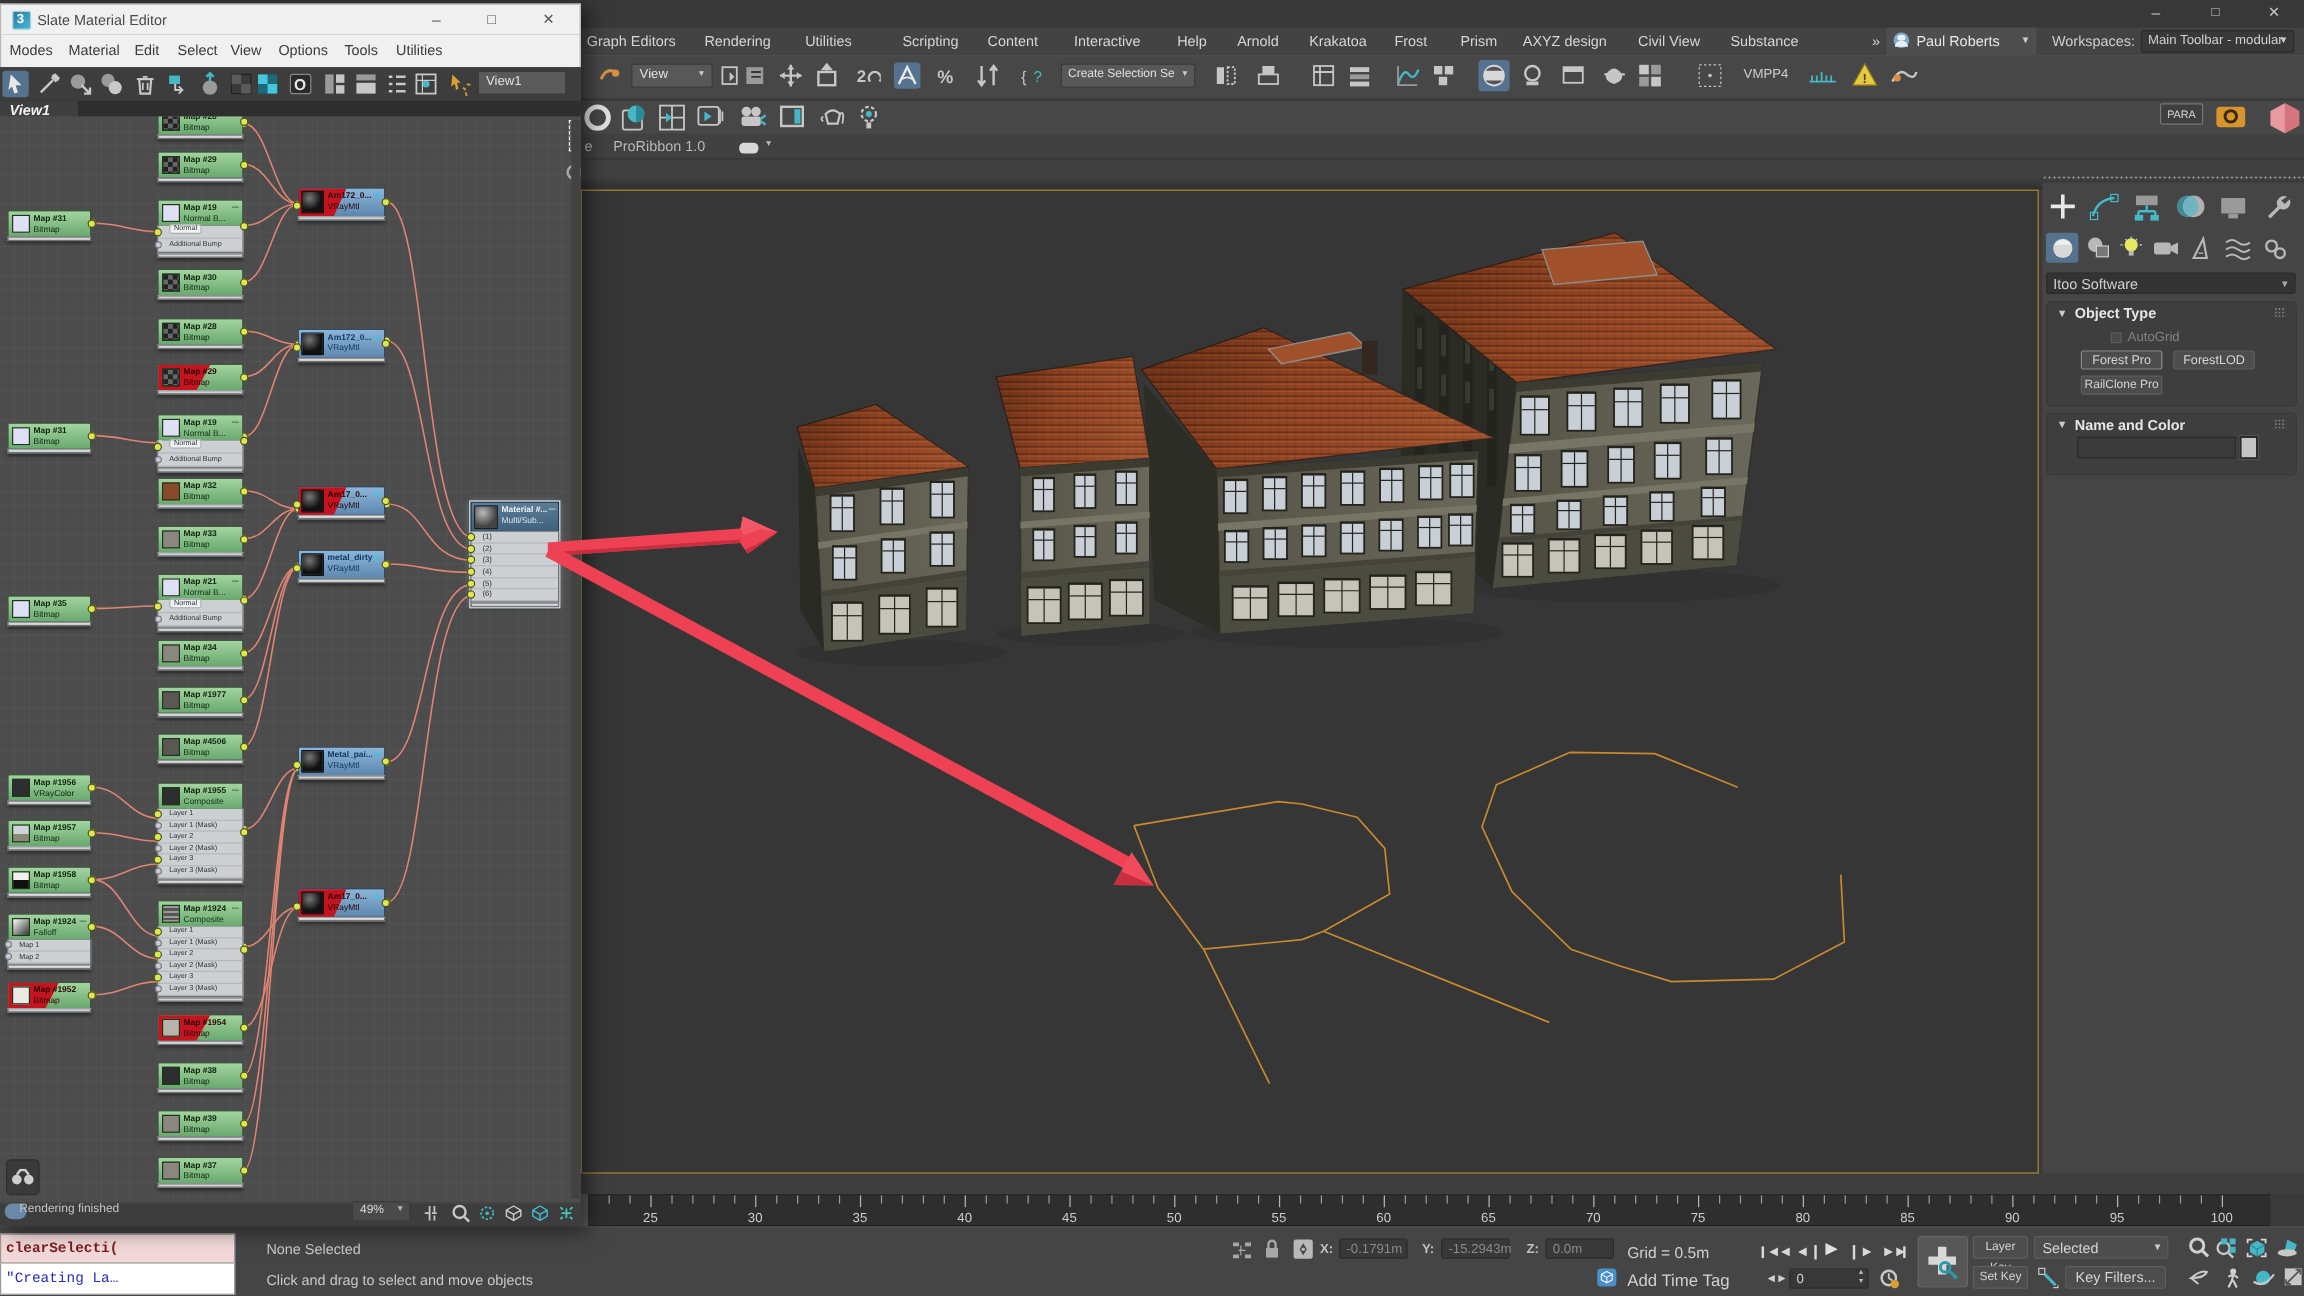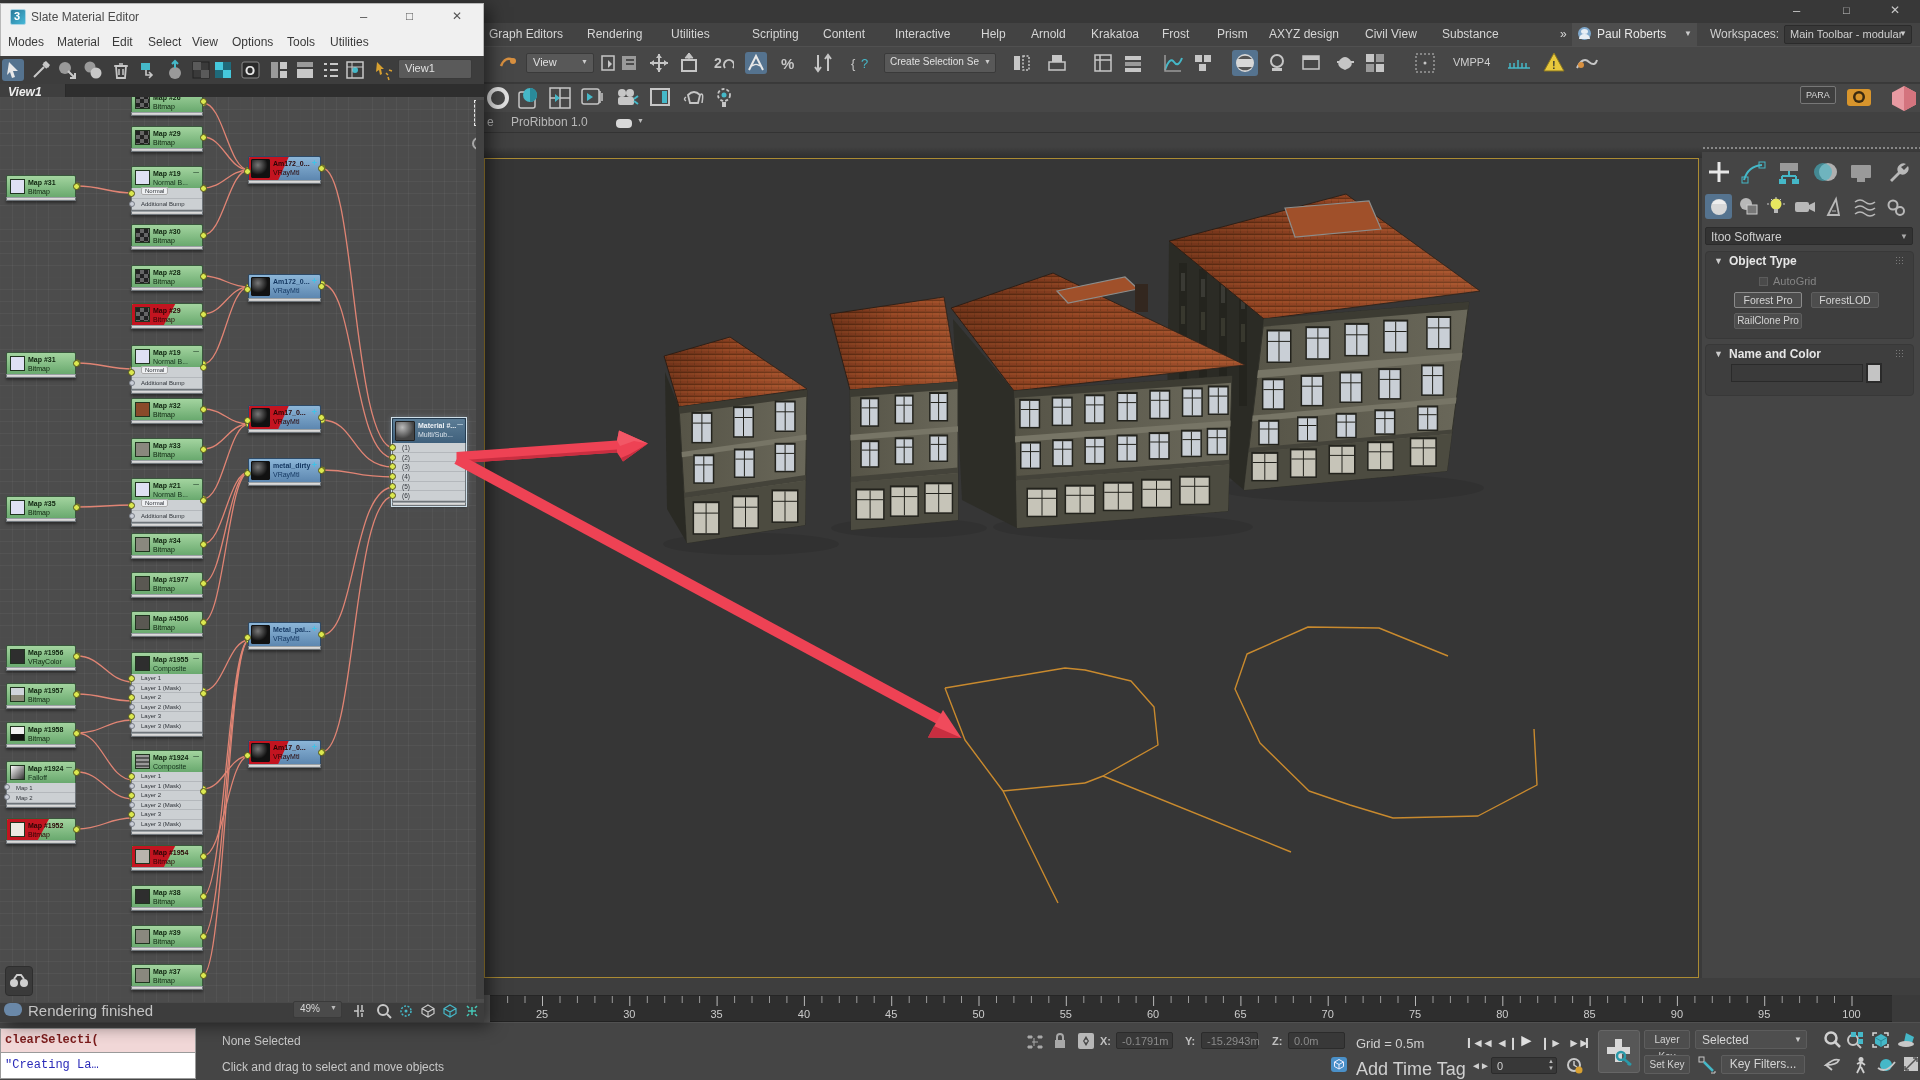--- a/index.html
+++ b/index.html
@@ -744,21 +744,21 @@
 <div class="field" style="left:1201px;top:1032px;width:57px;height:17px"></div>
 <div class="txt" style="left:1207px;top:1035px;font-size:11px;color:#8a8a8a">-15.2943m</div>
 <div class="txt" style="left:1272px;top:1035px;font-size:11px;font-weight:bold;color:#c0c0c0">Z:</div>
 <div class="field" style="left:1288px;top:1032px;width:57px;height:17px"></div>
 <div class="txt" style="left:1294px;top:1035px;font-size:11px;color:#8a8a8a">0.0m</div>
 <div class="txt" style="left:1356px;top:1036px;font-size:13px;color:#d0d0d0">Grid = 0.5m</div>
 <div class="icon" style="left:1330px;top:1056px;width:18px;height:17px;"><svg width="18" height="17" viewBox="0 0 18 17">
       <rect x="1" y="1" width="16" height="15" rx="3" fill="#4a90c8"></rect>
       <path d="M9 3.5 l4.5 2.5 v4.5 L9 13 4.5 10.5 V6 z M4.5 6 L9 8.5 L13.5 6 M9 8.5 V13" fill="none" stroke="#eef" stroke-width="1"></path>
     </svg></div>
-<div class="txt" style="left:1356px;top:1059px;font-size:18px;color:#d0d0d0">Add Time Tag</div>
+<div class="txt" style="left:1356px;top:1059px;font-size:14px;color:#d0d0d0">Add Time Tag</div>
 <div class="txt" style="left:1467px;top:1035px;font-size:14px;font-weight:bold;color:#d8d8d8">I</div>
 <div class="txt" style="left:1472px;top:1036px;font-size:12px;color:#d8d8d8;letter-spacing:-2px">◄◄</div>
 <div class="txt" style="left:1496px;top:1036px;font-size:12px;color:#d8d8d8">◄❙</div>
 <div class="txt" style="left:1518px;top:1031px;font-size:17px;color:#e0e0e0">►</div>
 <div class="txt" style="left:1540px;top:1036px;font-size:12px;color:#d8d8d8">❙►</div>
 <div class="txt" style="left:1568px;top:1036px;font-size:12px;color:#d8d8d8;letter-spacing:-2px">►►</div>
 <div class="txt" style="left:1585px;top:1035px;font-size:14px;font-weight:bold;color:#d8d8d8">I</div>
 <div class="txt" style="left:1471px;top:1060px;font-size:10px;color:#d0d0d0;letter-spacing:-1px">◄►</div>
 <div class="field" style="left:1491px;top:1057px;width:66px;height:17px"></div>
 <div class="txt" style="left:1497px;top:1060px;font-size:11px;color:#cfcfcf">0</div>
@@ -1350,21 +1350,21 @@
 <div class="abs" style="left:5px;top:869px;width:28px;height:30px;background:#3a3a3a;border-radius:4px;border:1px solid #2e2e2e"></div>
 <div class="abs" style="left:9px;top:877px;width:20px;height:14px"><svg width="20" height="14">
           <circle cx="5" cy="9" r="4" fill="#cfcfcf"></circle>
           <circle cx="15" cy="9" r="4" fill="#cfcfcf"></circle>
           <path d="M5 5 L8 1 h4 l3 4" stroke="#cfcfcf" stroke-width="2" fill="none"></path>
         </svg></div>
 <div class="abs" style="left:476px;top:3px;width:8px;height:899px;background:#424242"></div>
 </div>
 <div class="abs" id="slt-status"></div>
 <div class="abs" style="left:4px;top:1000px;width:18px;height:13px;border-radius:6px;background:#6a88a8"></div>
-<div class="txt" style="left:28px;top:999px;font-size:15px;color:#c4c4c4">Rendering finished</div>
+<div class="txt" style="left:16px;top:999px;font-size:10px;color:#c4c4c4">Rendering finished</div>
 <div class="ddl" style="left:293px;top:998px;width:49px;height:17px;background:#4a4a4a"></div>
 <div class="txt" style="left:300px;top:1000px;font-size:10px;color:#d8d8d8">49%</div>
 <div class="txt" style="left:330px;top:1001px;font-size:7px;color:#bbb">▼</div>
 <div class="icon" style="left:352px;top:1000px;width:16px;height:16px"><svg width="16" height="16">
         <path d="M6 2 v12 M2 8 h4 m2 0 h4 M10 2 v5 m0 3 v4" stroke="#c8c8c8" stroke-width="1.5"></path>
       </svg></div>
 <div class="icon" style="left:376px;top:1000px;width:16px;height:16px"><svg width="16" height="16">
         <circle cx="7" cy="7" r="5" fill="none" stroke="#c8c8c8" stroke-width="2"></circle>
         <path d="M11 11 l4 4" stroke="#c8c8c8" stroke-width="2"></path>
       </svg></div>

